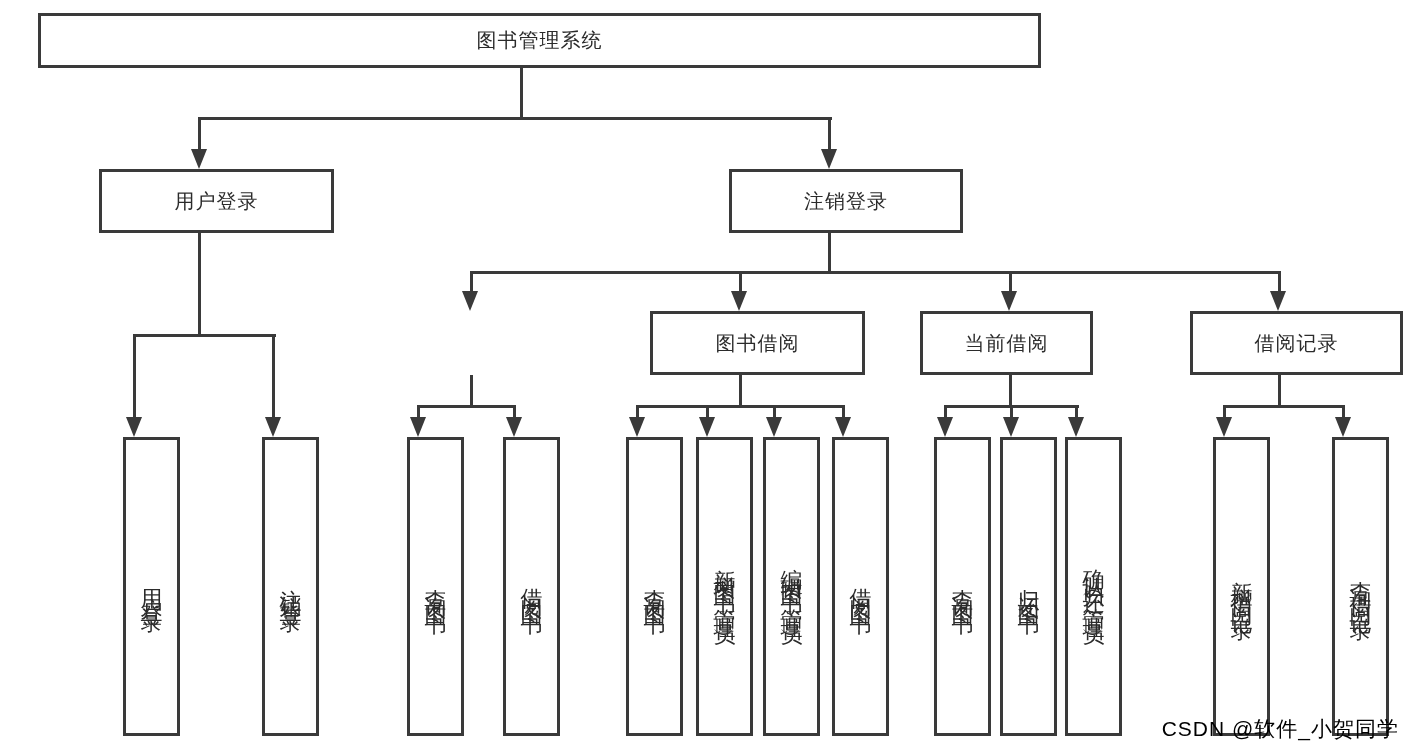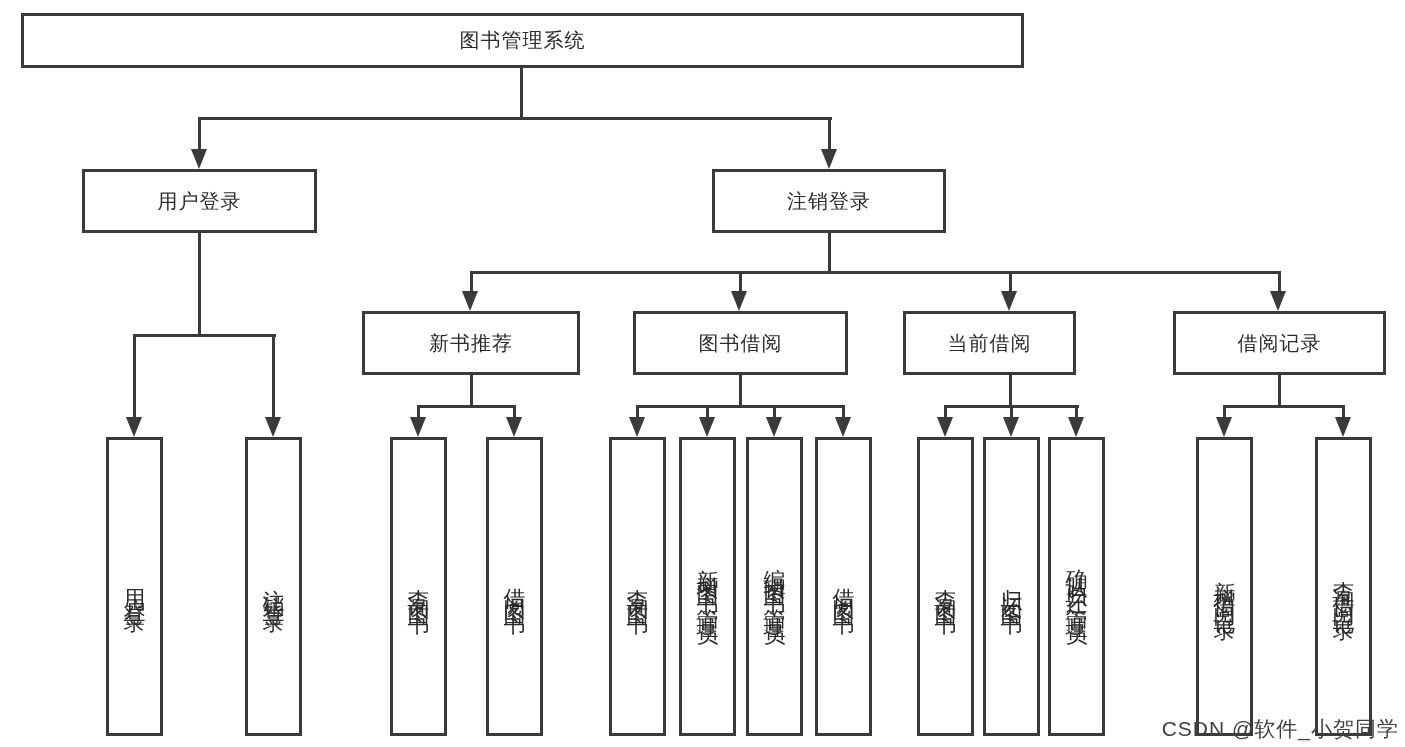--- a/index.html
+++ b/index.html
@@ -16,20 +16,21 @@
     position: absolute;
     box-sizing: border-box;
     border: 3px solid #3a3a3a;
     background: #ffffff;
     display: flex;
     align-items: center;
     justify-content: center;
     font-size: 20px;
     letter-spacing: 1px;
     z-index: 2;
+    margin-left: 17px;
   }
   .leaf {
     writing-mode: vertical-rl;
     top: 437px;
     width: 57px;
     height: 299px;
     font-size: 22px;
     letter-spacing: 8px;
     line-height: 1;
   }
@@ -45,37 +46,36 @@
     border-left: 8px solid transparent;
     border-right: 8px solid transparent;
     border-top: 20px solid #3a3a3a;
     z-index: 1;
   }
   .watermark {
     position: absolute;
     right: 6px;
     bottom: 4px;
     font-size: 21px;
-    color: #404040;
+    color: #000000;
     letter-spacing: 1px;
     z-index: 5;
     white-space: nowrap;
   }
 </style>
 </head>
 <body>
 
 <div class="canvas">
 
   <div class="box" style="left:21px;top:13px;width:1003px;height:55px">图书管理系统</div>
 
   <div class="box" style="left:82px;top:169px;width:235px;height:64px">用户登录</div>
   <div class="box" style="left:712px;top:169px;width:234px;height:64px">注销登录</div>
 
-  <div class="box" style="left:362px;top:311px;width:218px;height:64px">新书推荐</div>
   <div class="box" style="left:633px;top:311px;width:215px;height:64px">图书借阅</div>
   <div class="box" style="left:903px;top:311px;width:173px;height:64px">当前借阅</div>
   <div class="box" style="left:1173px;top:311px;width:213px;height:64px">借阅记录</div>
 
   <div class="box leaf" style="left:106px">用户登录</div>
   <div class="box leaf" style="left:245px">注销登录</div>
 
   <div class="box leaf" style="left:390px">查询图书</div>
   <div class="box leaf" style="left:486px">借阅图书</div>
 

